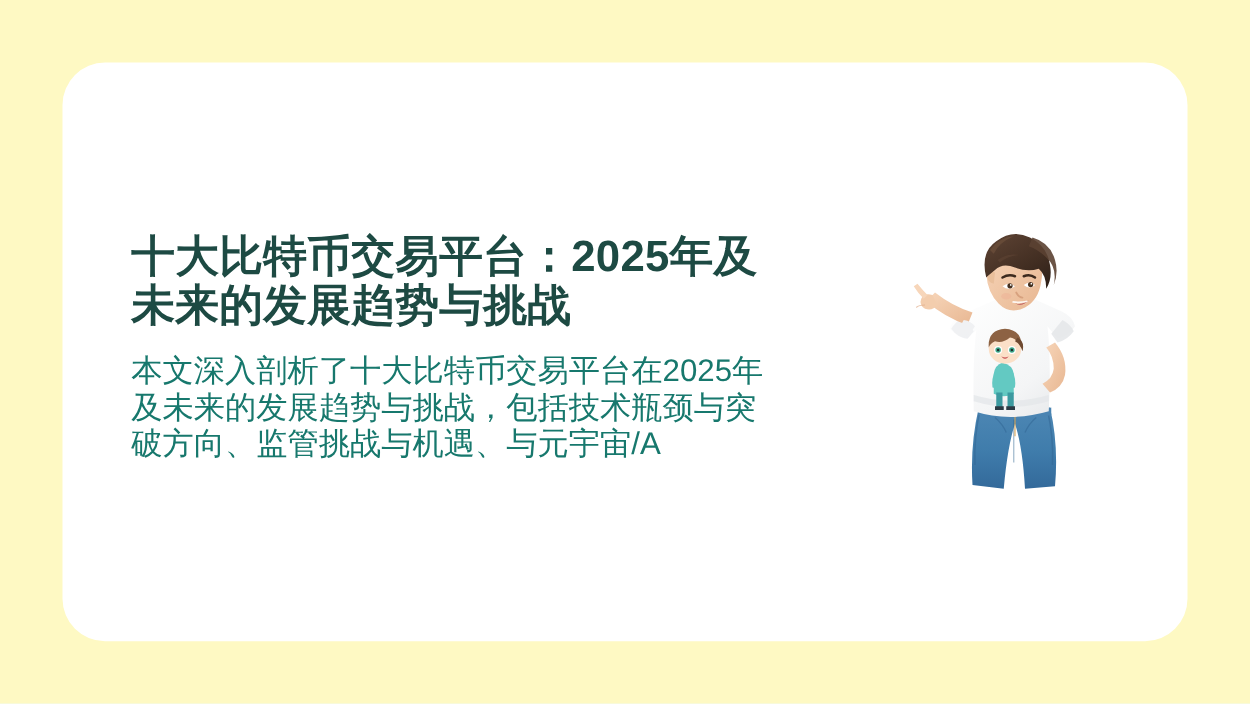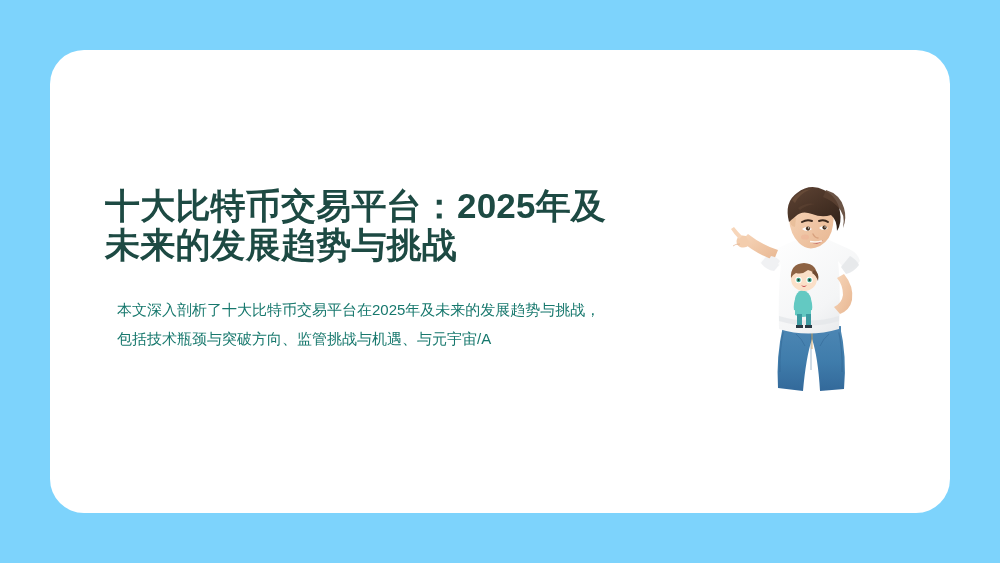--- a/index.html
+++ b/index.html
@@ -12,21 +12,21 @@
     overflow: hidden;
     background: #edfaf7;
     font-family: "Liberation Sans", "DejaVu Sans", sans-serif;
     -webkit-font-smoothing: antialiased;
   }
 
   .stage {
     position: relative;
     width: 1000px;
     height: 563px;
-    background: #7dd3fc;
+    background: #fef9c3;
   }
 
   
   .card {
     position: absolute;
     left: 50px;
     top: 50px;
     width: 900px;
     height: 463px;
     background: #ffffff;
@@ -45,23 +45,23 @@
     margin: 0;
     font-size: 35px;
     line-height: 39px;
     font-weight: 700;
     color: #1d4a43;
     letter-spacing: 0.2px;
     white-space: pre-line;
   }
 
   .summary {
-    margin: 12px;
+    margin: 0;
     padding-top: 19px;
-    font-size: 15px;
+    font-size: 25px;
     line-height: 29px;
     font-weight: 400;
     color: #17786d;
     white-space: pre-line;
   }
 
   
   .photo {
     position: absolute;
     left: 726px;

